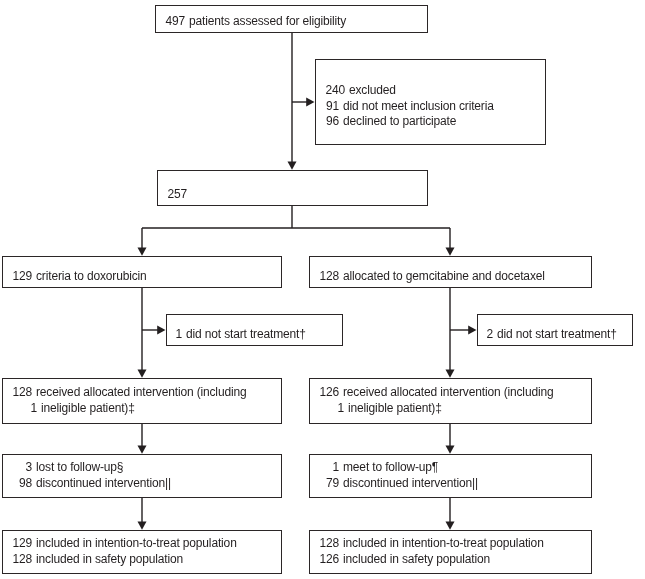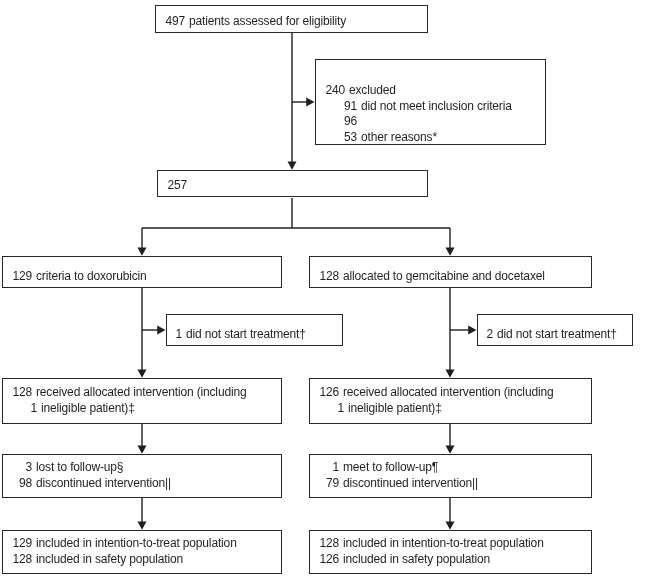--- a/index.html
+++ b/index.html
@@ -47,21 +47,21 @@
     white-space: nowrap;
   }
   .line .num {
     flex: none;
     width: 22px;
     text-align: right;
   }
   .line .txt {
     margin-left: 4px;
   }
-  .line.sub { margin-left: 18px; }
+  .line.sub { }
   .line.sub .num { width: 16px; }
   .line.cont { margin-left: 18px; }
   .line.cont .num { width: 9px; }
   .line.narrow .num { width: 8px; }
 </style>
 </head>
 <body>
 
 <div class="stage">
 
@@ -110,28 +110,25 @@
     <div class="line">
       <span class="num">240</span>
       <span class="txt">excluded</span>
     </div>
     <div class="line sub">
       <span class="num">91</span>
       <span class="txt">did not meet inclusion criteria</span>
     </div>
     <div class="line sub">
       <span class="num">96</span>
-    </div>
-    <div class="line sub">
-      <span class="num">53</span>
-      <span class="txt">other reasons*</span>
-    </div>
-  </div>
-
-  <div class="box center1" style="left:157px; top:170px; width:271px; height:27px;">
+      <span class="txt">declined to participate</span>
+    </div>
+  </div>
+
+  <div class="box center1" style="left:157px; top:170px; width:271px; height:36px;">
     <div class="line">
       <span class="num">257</span>
     </div>
   </div>
 
   <div class="box center1" style="left:2px; top:256px; width:280px; height:32px;">
     <div class="line">
       <span class="num">129</span>
       <span class="txt">criteria to doxorubicin</span>
     </div>

